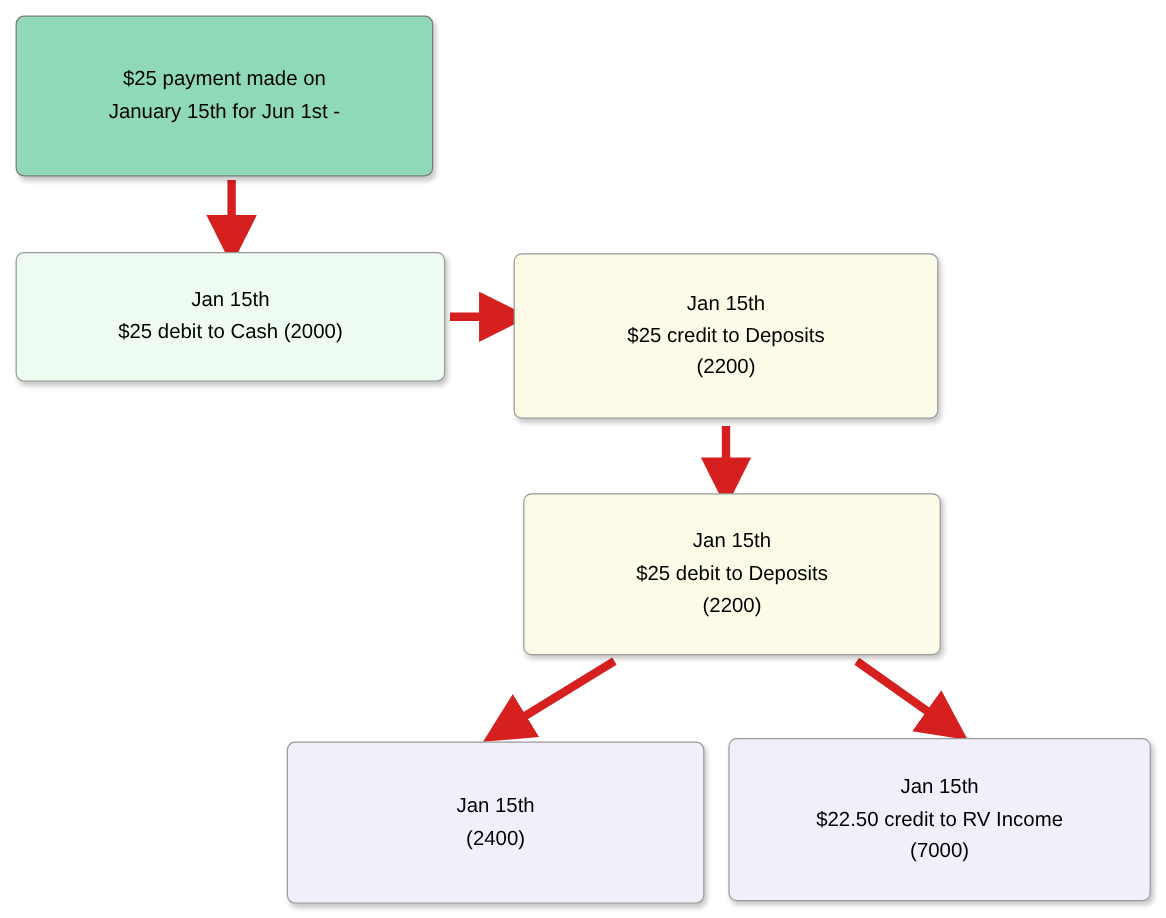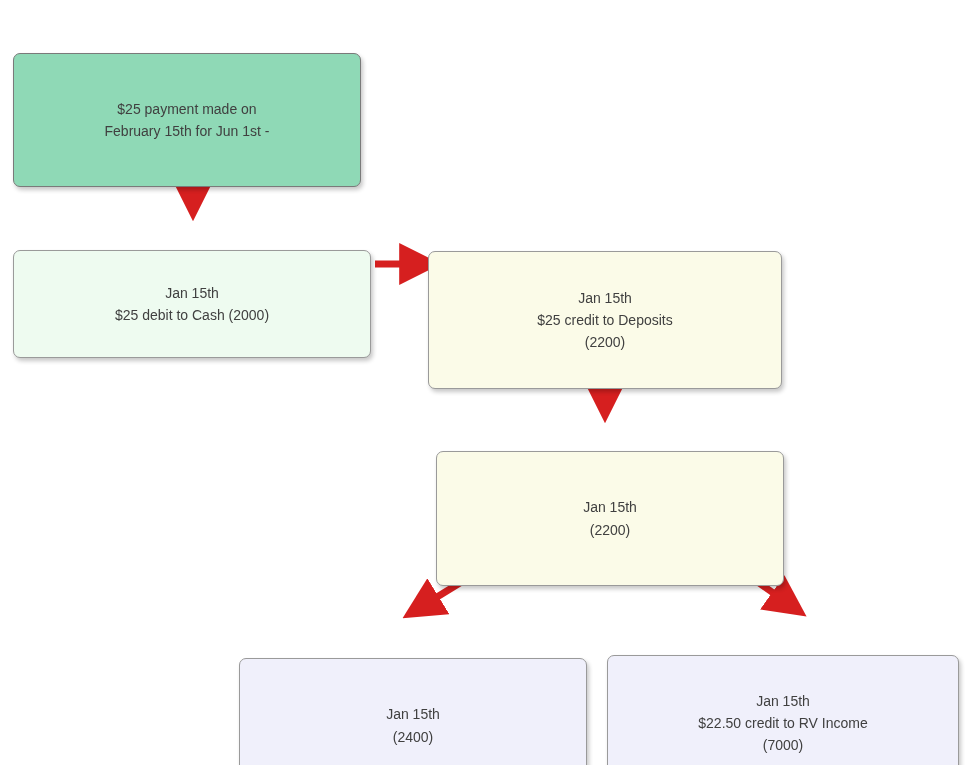--- a/index.html
+++ b/index.html
@@ -22,25 +22,24 @@
   }
   .node {
     position: absolute;
     box-sizing: border-box;
     border-radius: 7px;
     display: flex;
     flex-direction: column;
     align-items: center;
     justify-content: center;
     text-align: center;
-    color: #404040;
-    font-size: 14px;
+    color: #000000;
+    font-size: 17px;
     line-height: 1.58;
     box-shadow: 2px 3px 4px rgba(0,0,0,0.22);
-    margin-top: 40px;
   }
   .node .line {
     display: block;
     white-space: pre;
   }
   #node-payment {
     left: 13px;
     top: 13px;
     width: 348px;
     height: 134px;
@@ -111,36 +110,37 @@
       <line x1="193" y1="150" x2="193" y2="196"></line>
       <line x1="375" y1="264" x2="416" y2="264"></line>
       <line x1="605" y1="355" x2="605" y2="398"></line>
       <line x1="512" y1="551" x2="424" y2="605"></line>
       <line x1="714" y1="551" x2="786" y2="602"></line>
     </g>
   </svg>
 
   <div class="node" id="node-payment">
     <span class="line">$25 payment made on</span>
-    <span class="line">February 15th for Jun 1st -</span>
+    <span class="line">January 15th for Jun 1st -</span>
   </div>
 
   <div class="node" id="node-cash">
     <span class="line">Jan 15th</span>
     <span class="line">$25 debit to Cash (2000)</span>
   </div>
 
   <div class="node" id="node-deposit-credit">
     <span class="line">Jan 15th</span>
     <span class="line">$25 credit to Deposits</span>
     <span class="line">(2200)</span>
   </div>
 
   <div class="node" id="node-deposit-debit">
     <span class="line">Jan 15th</span>
+    <span class="line">$25 debit to Deposits</span>
     <span class="line">(2200)</span>
   </div>
 
   <div class="node" id="node-taxes">
     <span class="line">Jan 15th</span>
     <span class="line">(2400)</span>
   </div>
 
   <div class="node" id="node-rv-income">
     <span class="line">Jan 15th</span>

